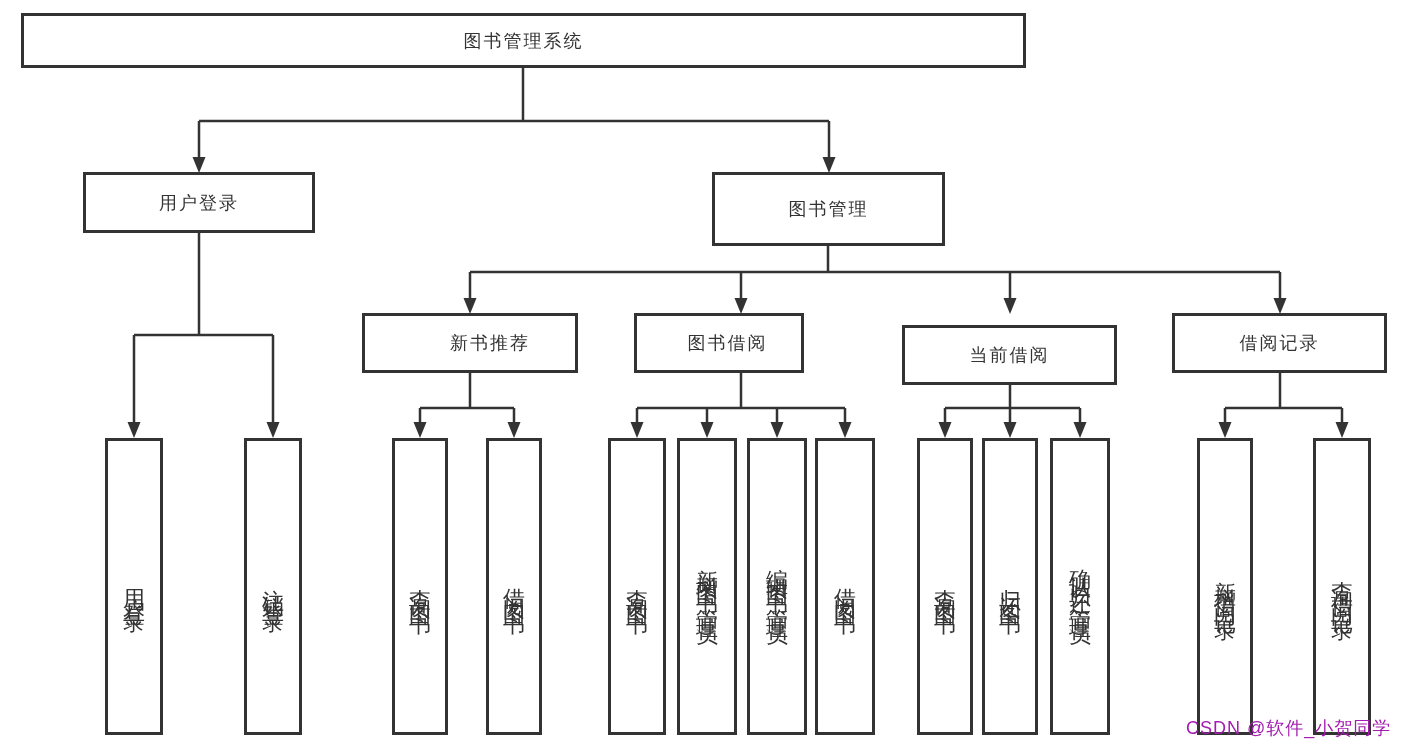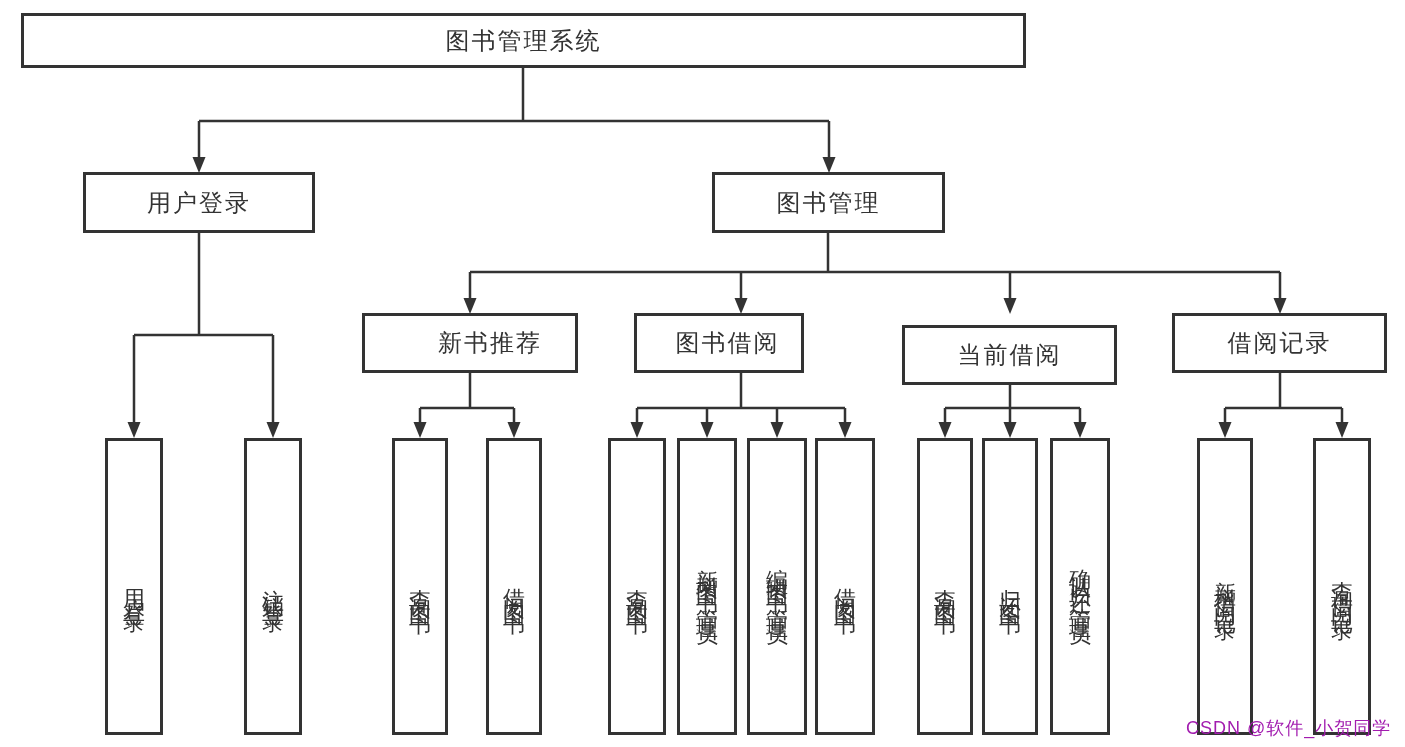--- a/index.html
+++ b/index.html
@@ -26,21 +26,21 @@
     box-sizing: border-box;
     background: #ffffff;
     border: 3px solid #333333;
     color: #333333;
     display: flex;
     align-items: center;
     justify-content: center;
     z-index: 2;
   }
   .node.h {
-    font-size: 24px;
+    font-size: 18px;
     letter-spacing: 2px;
     white-space: nowrap;
   }
   .node.v .vtext {
     writing-mode: vertical-rl;
     text-orientation: mixed;
     font-size: 22px;
     line-height: 1;
     letter-spacing: 8px;
     white-space: nowrap;
@@ -125,21 +125,21 @@
     </g>
   </svg>
 
   <div class="node h" style="left:21px; top:13px; width:1005px; height:55px;">
     <span>图书管理系统</span>
   </div>
 
   <div class="node h" style="left:83px; top:172px; width:232px; height:61px;">
     <span>用户登录</span>
   </div>
-  <div class="node h" style="left:712px; top:172px; width:233px; height:61px;">
+  <div class="node h" style="left:712px; top:172px; width:233px; height:74px;">
     <span>图书管理</span>
   </div>
 
   <div class="node h" style="left:362px; top:313px; width:216px; height:60px;padding-left:40px;">
     <span>新书推荐</span>
   </div>
   <div class="node h" style="left:634px; top:313px; width:170px; height:60px;padding-left:17px;">
     <span>图书借阅</span>
   </div>
   <div class="node h" style="left:902px; top:313px; width:215px; height:60px;margin-top:12px;">

